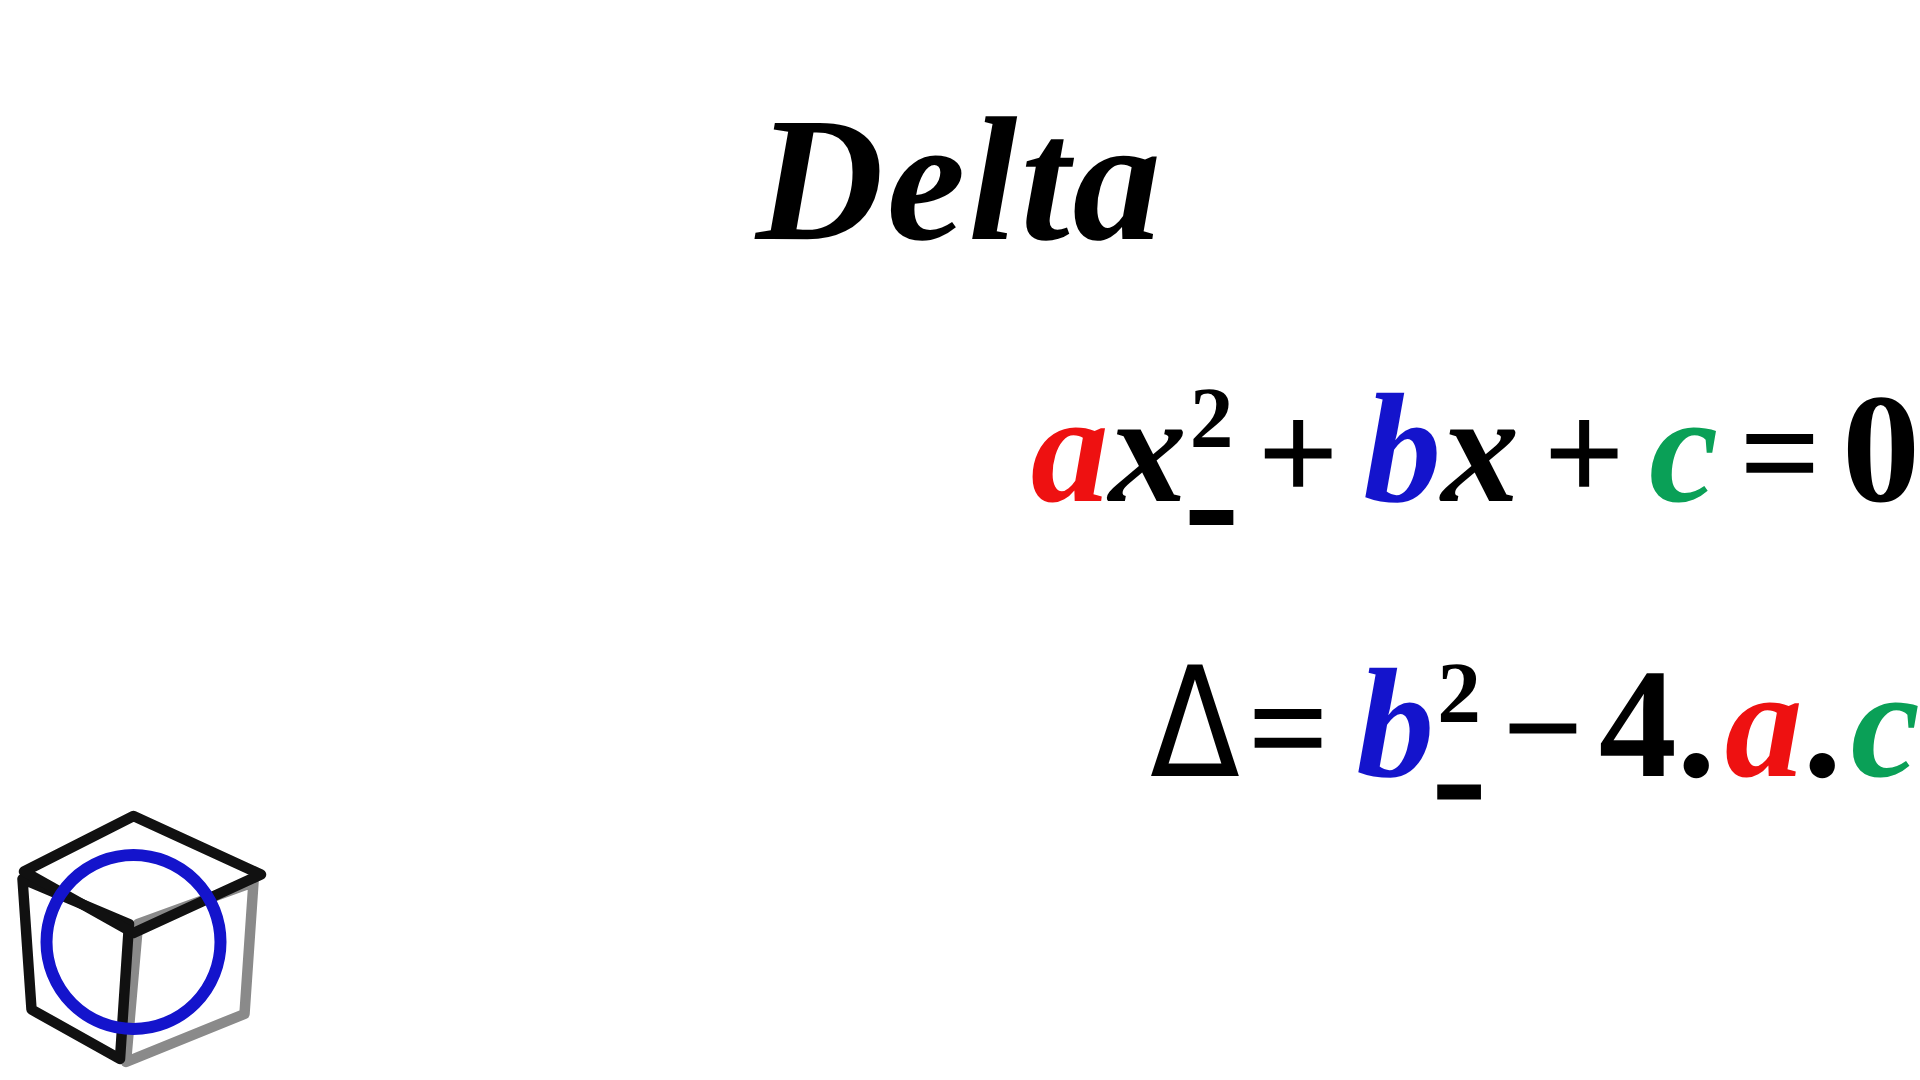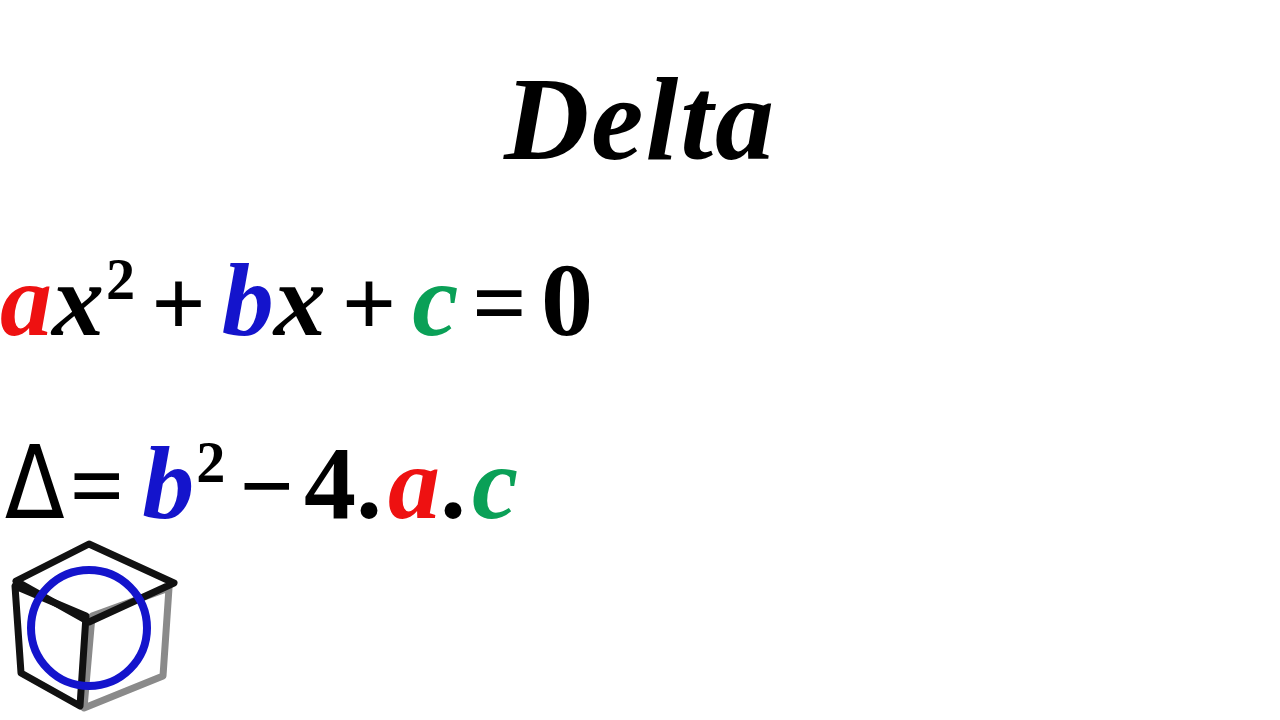--- a/index.html
+++ b/index.html
@@ -39,26 +39,27 @@
     color: #000000;
     letter-spacing: 2px;
     white-space: nowrap;
   }
 
   
   .equation {
     position: absolute;
     left: 0;
     width: 1280px;
-    text-align: left;
+    text-align: right;
     white-space: nowrap;
     color: #000000;
     font-family: "Liberation Serif", "DejaVu Serif", serif;
     font-weight: bold;
     line-height: 1;
+    text-decoration: underline;
   }
   #eq1 { top: 248px; font-size: 104px; }
   #eq2 { top: 431px; font-size: 104px; }
 
   .tok {
     display: inline-block;
     vertical-align: baseline;
     position: relative;
   }
 

